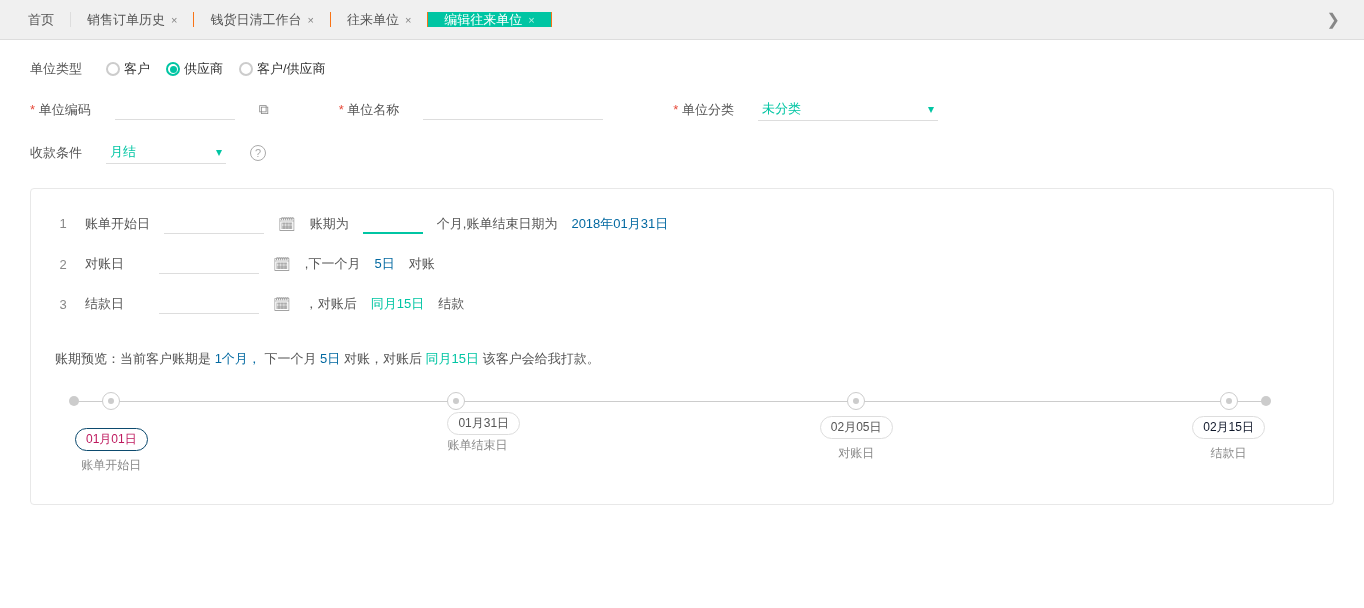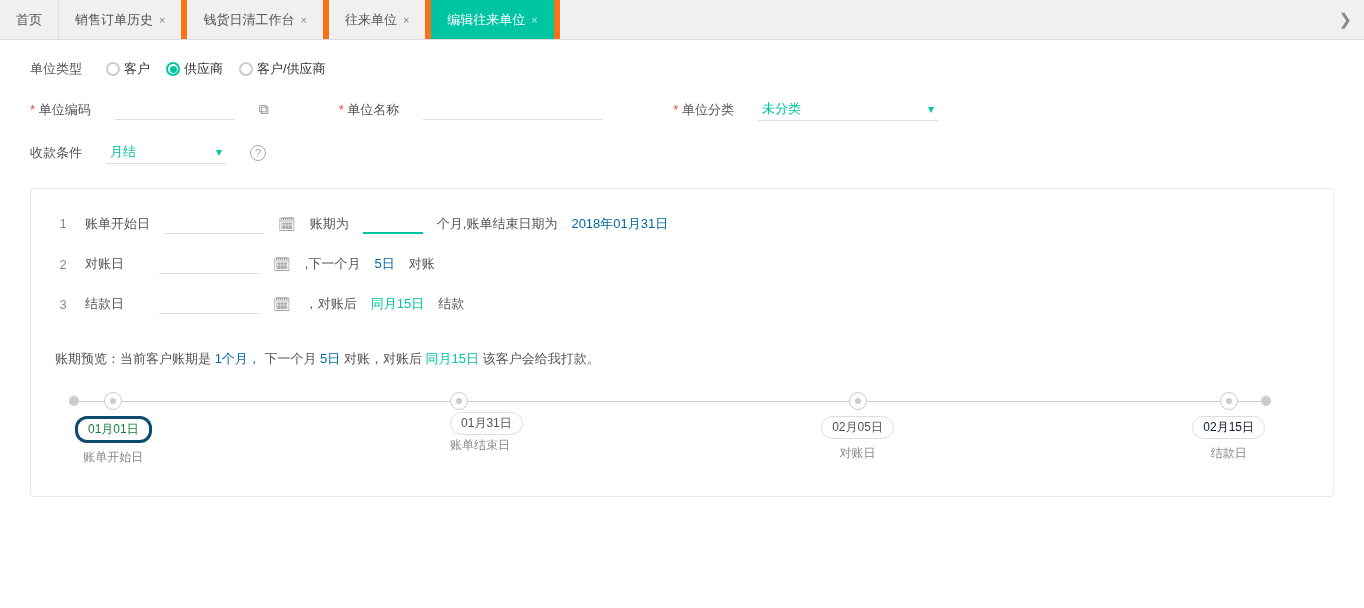--- a/index.html
+++ b/index.html
@@ -5,31 +5,31 @@
     * { box-sizing: border-box; margin: 0; padding: 0; }
     body { font-family: "Microsoft YaHei", "PingFang SC", sans-serif; font-size: 14px; background: #f5f5f5; color: #333; }
 
     
     .tab-bar {
       display: flex;
       align-items: center;
       background: #f0f0f0;
       border-bottom: 1px solid #ddd;
       height: 40px;
-      padding: 0;
+      padding: 12px;
     }
     .tab-item {
       display: flex;
       align-items: center;
       padding: 0 16px;
       height: 100%;
       font-size: 13px;
       cursor: pointer;
       color: #555;
-      border-right: 6px solid #f97316;
+      border-right: 1px solid #f97316;
       white-space: nowrap;
       gap: 6px;
     }
     .tab-item:first-child {
       border-right: 1px solid #ddd;
     }
     .tab-item.active {
       background: #00c5a3;
       color: #fff;
     }
@@ -363,21 +363,21 @@
         <div style="position:absolute; top: 4px; left: 14px; width: 10px; height: 10px; border-radius:50%; background:#ccc;"></div>
 
         <div style="position:absolute; top: 4px; right: 14px; width: 10px; height: 10px; border-radius:50%; background:#ccc;"></div>
 
         <div style="display:flex; justify-content: space-between; align-items: flex-start; position:relative;">
 
           <div style="display:flex; flex-direction:column; align-items:center; gap:6px;">
             <div style="width:18px; height:18px; border-radius:50%; border:1px solid #ccc; background:#fff; display:flex; align-items:center; justify-content:center; z-index:1;">
               <div style="width:6px; height:6px; border-radius:50%; background:#ccc;"></div>
             </div>
-            <div style="border:3px solid #0c4a6e; border-radius:12px; padding:2px 10px; font-size:12px; color:#15803d; background:#fff; white-space:nowrap;">01月01日</div>
+            <div style="border:1px solid #0c4a6e; border-radius:12px; padding:2px 10px; font-size:12px; color:#be185d; background:#fff; white-space:nowrap;margin-top:12px;">01月01日</div>
             <div style="font-size:12px; color:#888; white-space:nowrap;">账单开始日</div>
           </div>
 
           <div style="display:flex; flex-direction:column; align-items:flex-start; gap:2px;">
             <div style="width:18px; height:18px; border-radius:50%; border:1px solid #ccc; background:#fff; display:flex; align-items:center; justify-content:center; z-index:1;">
               <div style="width:6px; height:6px; border-radius:50%; background:#ccc;"></div>
             </div>
             <div style="border:1px solid #ddd; border-radius:12px; padding:2px 10px; font-size:12px; color:#555; background:#fff; white-space:nowrap;">01月31日</div>
             <div style="font-size:12px; color:#888; white-space:nowrap;">账单结束日</div>
           </div>

